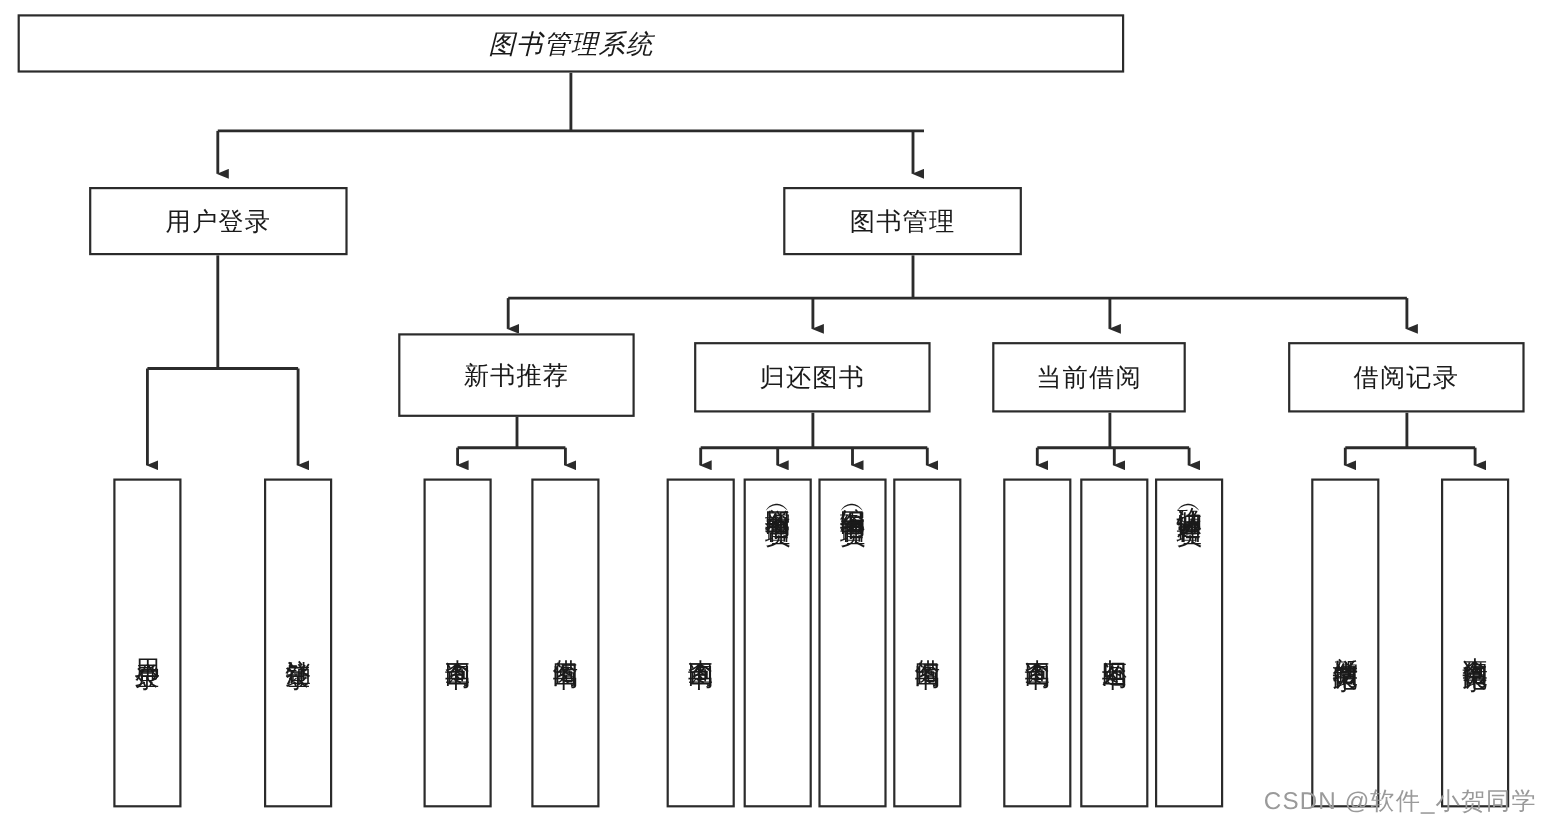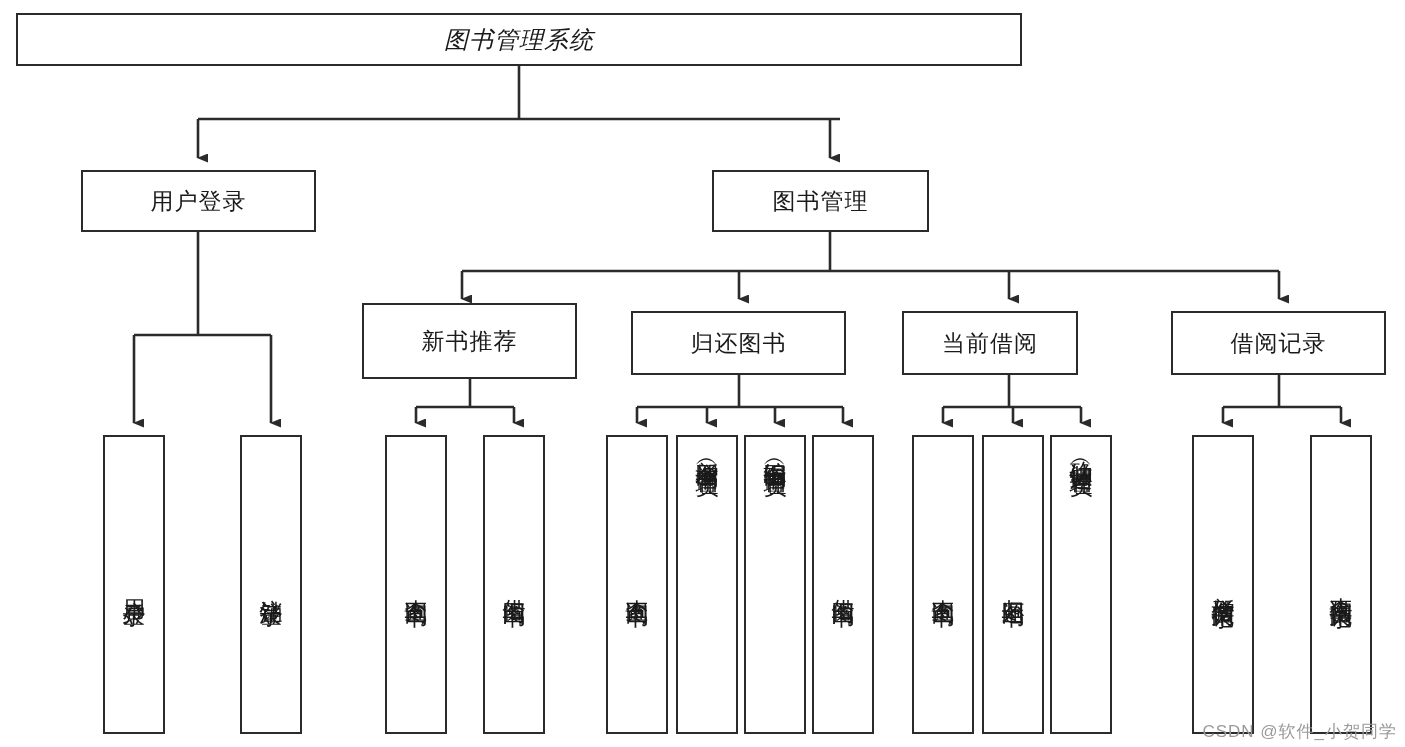--- a/index.html
+++ b/index.html
@@ -56,21 +56,21 @@
     justify-content: center;
     text-align: center;
   }
   .node-v.align-top {
     justify-content: flex-start;
   }
   #watermark {
     position: absolute;
     right: 8px;
     bottom: 4px;
-    font-size: 17px;
+    font-size: 22px;
     color: #9a9a9a;
     letter-spacing: 1px;
     white-space: nowrap;
     z-index: 5;
     pointer-events: none;
   }
 </style>
 </head>
 <body>
 

